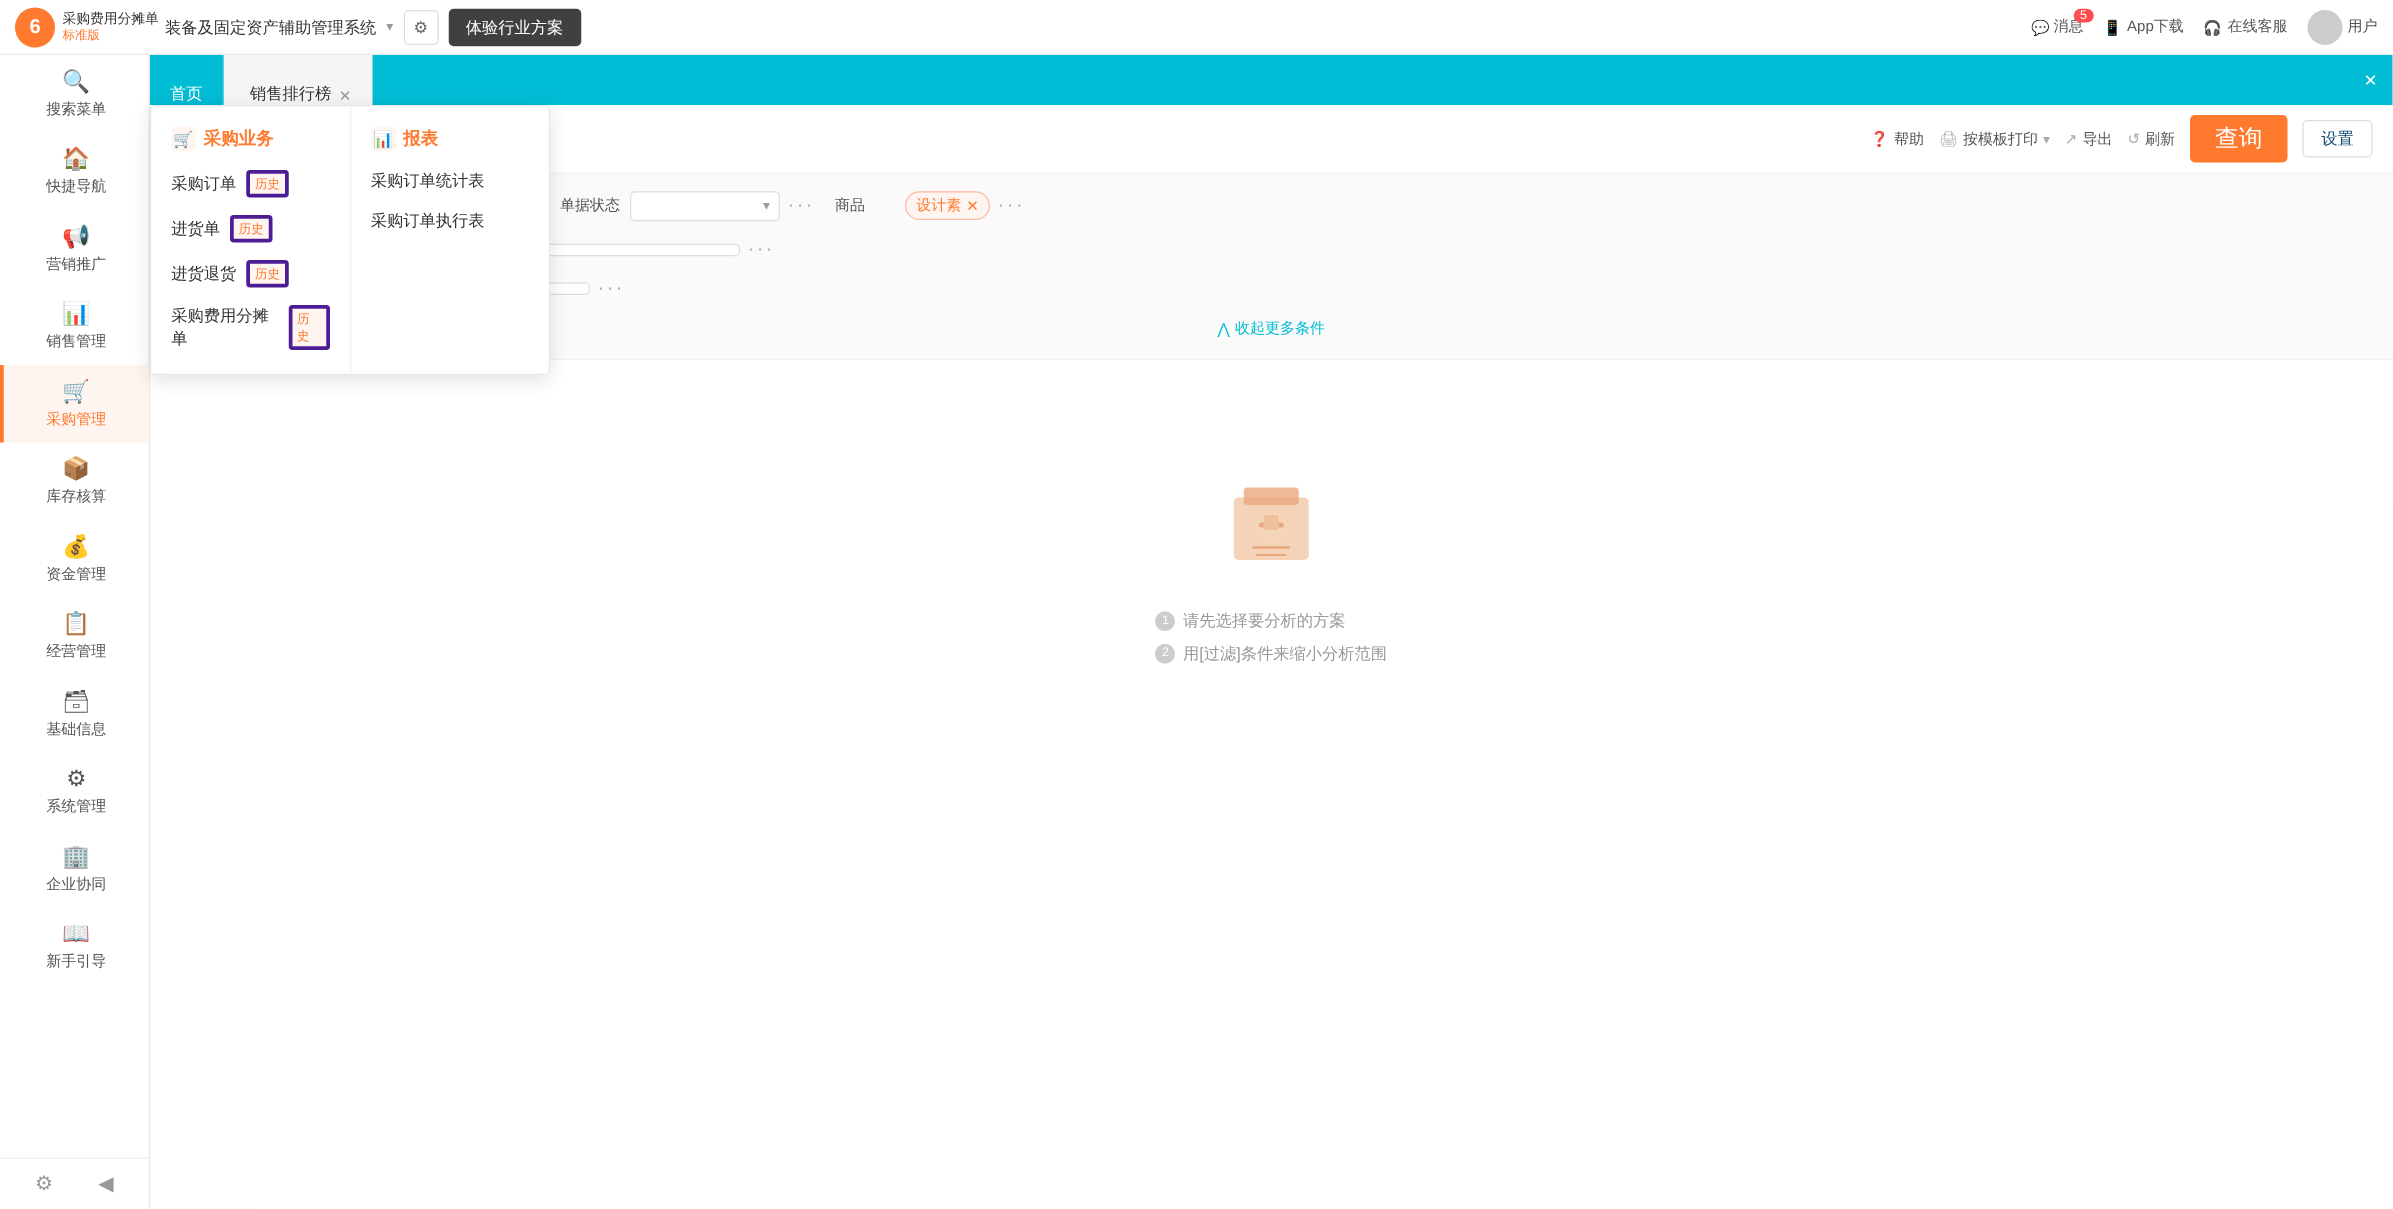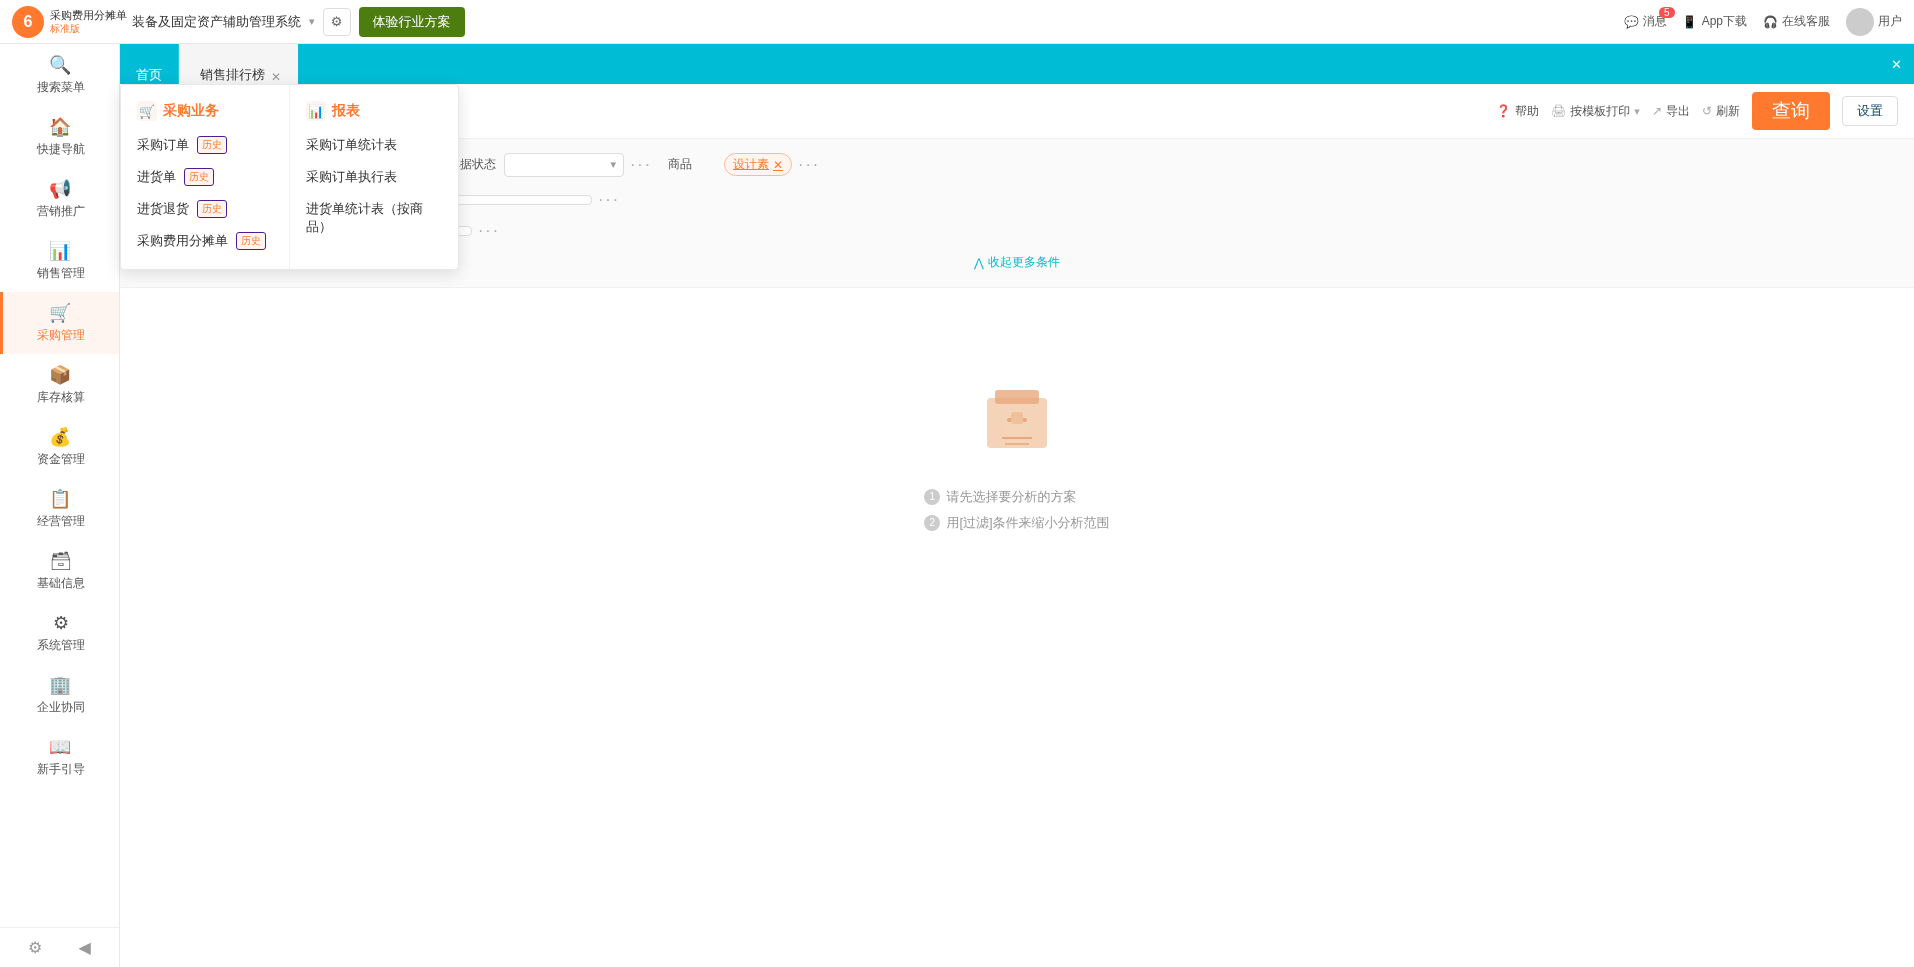--- a/index.html
+++ b/index.html
@@ -52,21 +52,21 @@
     .dropdown-icon { color: #999; font-size: 11px; }
     .gear-btn {
       width: 28px; height: 28px;
       border: 1px solid #ddd;
       border-radius: 4px;
       display: flex; align-items: center; justify-content: center;
       cursor: pointer;
       color: #666;
     }
     .industry-btn {
-      background: #4d7c0f;
+      background: #404040;
       color: #fff;
       border: none;
       border-radius: 4px;
       padding: 6px 14px;
       cursor: pointer;
       font-size: 13px;
     }
     .header-right {
       display: flex;
       align-items: center;
@@ -306,21 +306,20 @@
     .tag-item {
       display: inline-flex;
       align-items: center;
       background: #fff5f0;
       border: 1px solid #ffb899;
       border-radius: 12px;
       padding: 2px 8px;
       font-size: 12px;
       color: #ff7a2f;
       gap: 4px;
-      text-decoration: underline;
     }
     .tag-close { cursor: pointer; color: #ff7a2f; }
     .collapse-btn {
       display: flex;
       align-items: center;
       justify-content: center;
       gap: 4px;
       color: #00bcd4;
       cursor: pointer;
       font-size: 12px;
@@ -392,21 +391,21 @@
       display: flex;
       align-items: center;
       padding: 7px 16px;
       cursor: pointer;
       color: #333;
       font-size: 13px;
       gap: 8px;
     }
     .history-tag {
       background: #fff5f0;
-      border: 1px solid #4c1d95;
+      border: 3px solid #4c1d95;
       color: #ff7a2f;
       font-size: 10px;
       border-radius: 3px;
       padding: 1px 4px;
     }
     .report-col-header {
       display: flex;
       align-items: center;
       gap: 6px;
       padding: 4px 16px 8px;
@@ -672,17 +671,14 @@
     <div class="report-col-header">
       <div class="col-icon">📊</div>
       <span>报表</span>
     </div>
     <div class="dropdown-item">
       <span>采购订单统计表</span>
     </div>
     <div class="dropdown-item">
       <span>采购订单执行表</span>
     </div>
-    <div class="dropdown-item">
-      <span>进货单统计表（按商品）</span>
-    </div>
   </div>
 </div>
 
 </body></html>

